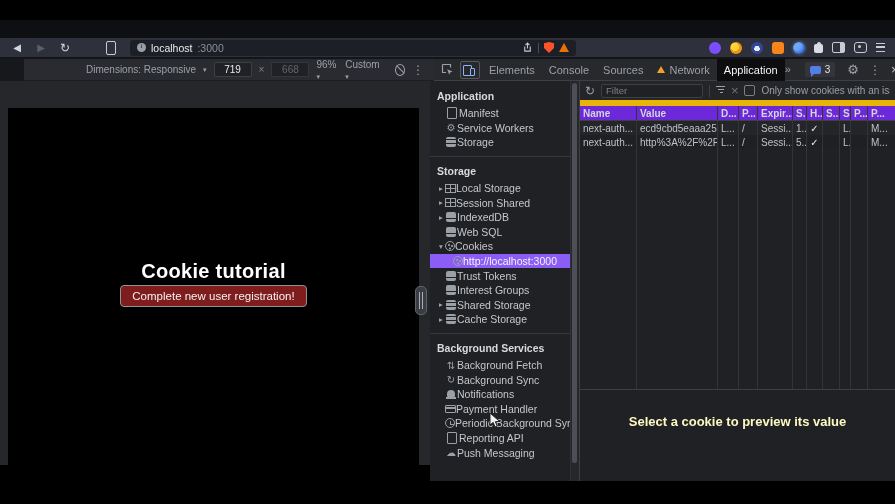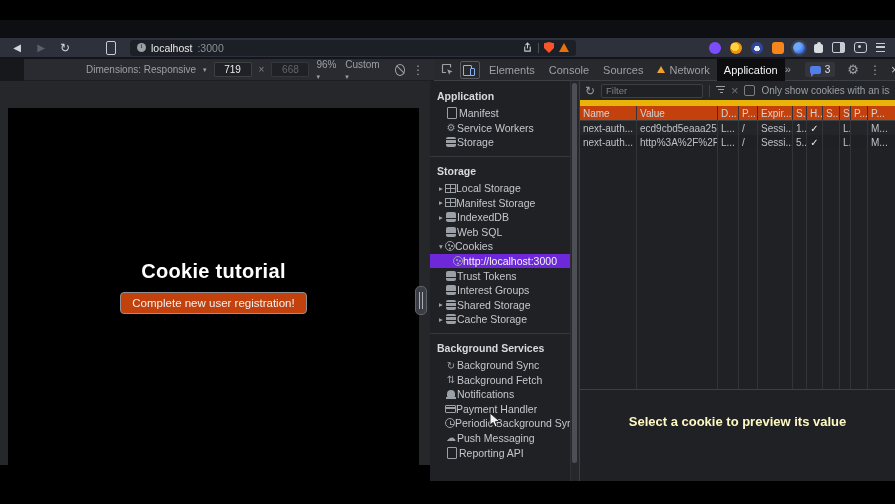--- a/index.html
+++ b/index.html
@@ -68,33 +68,33 @@
   .g-gear::before{content:"⚙";}
   .dt-gear{font-size:13px;color:#9aa0a6;margin-left:10px;}
   .g-close::before{content:"×";font-size:13px;}
   .dt-right{display:flex;align-items:center;margin-left:2px;}
 
   
   .content{flex:1;display:flex;min-height:0;}
   .device-area{width:430px;position:relative;background:#26272b;border-bottom:16px solid #000;flex:none;}
   .viewport{position:absolute;left:8px;top:27px;width:411px;bottom:0;background:#000;text-align:center;}
   .page-title{margin-top:152px;font-size:20px;font-weight:bold;color:#fff;letter-spacing:.3px;}
-  .page-btn{display:inline-block;margin-top:9px;padding:4px 11px;border:1px solid #8e9196;border-radius:4px;background:#c2410c;color:#f2f2f2;font-size:11.5px;}
+  .page-btn{display:inline-block;margin-top:2px;padding:4px 11px;border:1px solid #8e9196;border-radius:4px;background:#7f1d1d;color:#f2f2f2;font-size:11.5px;}
   .handle{position:absolute;left:415px;top:205px;width:10px;height:27px;background:#3a3d43;border:1px solid #60646a;border-radius:5px;}
   .handle::before{content:"";position:absolute;left:2.5px;top:5px;bottom:5px;width:1px;background:#a9adb3;box-shadow:3px 0 0 #a9adb3;}
 
   .devtools{flex:1;display:flex;background:#202124;min-width:0;}
 
   
   .sidebar{width:140px;flex:none;overflow:hidden;font-size:10.5px;padding-top:4px;}
   .tree-section{padding:5px 7px 4px;color:#d7dade;font-weight:bold;font-size:10.5px;}
   .tree-section.bordered{border-top:1px solid #36383c;margin-top:6px;padding-top:8px;}
   .tree-item{height:14.6px;display:flex;align-items:center;padding-left:7px;color:#c4c7cc;white-space:nowrap;overflow:hidden;}
   .tree-item .tw{width:8px;flex:none;font-size:7.5px;color:#9aa0a6;text-align:center;}
-  .tree-item.selected{background:#6d28d9;color:#f3f4f6;align-items:center;}
+  .tree-item.selected{background:#8b5cf6;color:#f3f4f6;align-items:center;}
   .tree-item .lbl{overflow:hidden;text-overflow:clip;}
   .gico{color:#9aa0a6;font-size:10px;width:12px;text-align:center;flex:none;}
   .ico{flex:none;}
   .i-file{width:8px;height:10px;border:1px solid #9aa0a6;border-radius:1px;margin:0 2px;}
   .i-db{width:10px;height:10px;margin:0 1px;border-radius:2px;background:linear-gradient(#9aa0a6 0 2.5px,transparent 2.5px 3.4px,#9aa0a6 3.4px 6px,transparent 6px 6.9px,#9aa0a6 6.9px 10px);}
   .i-grid{width:11px;height:9px;border:1px solid #9aa0a6;position:relative;box-sizing:border-box;}
   .i-grid::before{content:"";position:absolute;left:4px;top:0;bottom:0;width:1px;background:#9aa0a6;}
   .i-grid::after{content:"";position:absolute;left:0;right:0;top:3px;height:1px;background:#9aa0a6;}
   .i-cookie{width:10px;height:10px;border:1px solid #9aa0a6;border-radius:50%;position:relative;box-sizing:border-box;}
   .i-cookie::before{content:"";position:absolute;left:2px;top:2px;width:1.5px;height:1.5px;border-radius:50%;background:#9aa0a6;box-shadow:3px 1px 0 #9aa0a6,1px 3.5px 0 #9aa0a6;}
@@ -120,21 +120,21 @@
   .vdiv{width:1px;height:12px;background:#3c4043;}
   .i-funnel{width:10px;height:8px;border-top:1.5px solid #9aa0a6;position:relative;}
   .i-funnel::before{content:"";position:absolute;left:2px;top:1.5px;width:6px;height:1.5px;background:#9aa0a6;}
   .i-funnel::after{content:"";position:absolute;left:4px;top:4.5px;width:3.5px;height:1.5px;background:#9aa0a6;box-shadow:2px 2px 0 -1px #6f7artifact;}
   .cp-clear{color:#6e7277;font-size:12px;}
   .i-checkbox{width:9px;height:9px;border:1px solid #7a7f86;border-radius:2px;flex:none;}
   .cp-chk-label{font-size:10px;color:#9aa0a6;white-space:nowrap;overflow:hidden;}
 
   .ctable{font-size:10px;display:flex;flex-direction:column;flex:1;min-height:0;}
   .tr{display:flex;height:14px;flex:none;align-items:stretch;}
-  .tr.head{background:#c2410c;color:#d2d5d9;border-bottom:1px solid #3c4043;}
+  .tr.head{background:#6d28d9;color:#d2d5d9;border-bottom:1px solid #3c4043;font-weight:bold;}
   .tr.r0{background:#242528;}
   .tr.r1{background:#1f2023;}
   .cell{display:flex;align-items:center;padding:0 3px;border-right:1px solid #323438;overflow:hidden;white-space:nowrap;flex:none;box-sizing:border-box;}
   .cell.center{justify-content:center;padding:0 1px;}
   .cw0{width:57px;}.cw1{width:81px;}.cw2{width:21px;}.cw3{width:19px;}.cw4{width:35px;}
   .cw5{width:14px;}.cw6{width:16px;}.cw7{width:17px;}.cw8{width:11px;}.cw9{width:17px;}
   .cwlast{flex:1;border-right:none;}
   .tr.filler{flex:1;height:auto;background:#202124;}
   .check{color:#e8eaed;}
 
@@ -267,21 +267,21 @@
 
           <div class="tree-section bordered">Storage</div>
           <div class="tree-item">
               <span class="tw">▸</span>
               <span class="ico i-grid"></span>
               <span class="lbl">Local Storage</span>
             </div>
           <div class="tree-item">
               <span class="tw">▸</span>
               <span class="ico i-grid"></span>
-              <span class="lbl">Manifest Storage</span>
+              <span class="lbl">Session Shared</span>
             </div>
           <div class="tree-item">
               <span class="tw">▸</span>
               <span class="ico i-db"></span>
               <span class="lbl">IndexedDB</span>
             </div>
           <div class="tree-item">
               <span class="tw"></span>
               <span class="ico i-db"></span>
               <span class="lbl">Web SQL</span>
@@ -314,52 +314,52 @@
             </div>
           <div class="tree-item">
               <span class="tw">▸</span>
               <span class="ico i-db"></span>
               <span class="lbl">Cache Storage</span>
             </div>
 
           <div class="tree-section bordered">Background Services</div>
           <div class="tree-item">
               <span class="tw"></span>
+              <span class="gico g-fetch"></span>
+              <span class="lbl">Background Fetch</span>
+            </div>
+          <div class="tree-item">
+              <span class="tw"></span>
               <span class="gico g-sync"></span>
               <span class="lbl">Background Sync</span>
             </div>
           <div class="tree-item">
               <span class="tw"></span>
-              <span class="gico g-fetch"></span>
-              <span class="lbl">Background Fetch</span>
-            </div>
-          <div class="tree-item">
-              <span class="tw"></span>
               <span class="ico i-bell"></span>
               <span class="lbl">Notifications</span>
             </div>
           <div class="tree-item">
               <span class="tw"></span>
               <span class="ico i-card"></span>
               <span class="lbl">Payment Handler</span>
             </div>
           <div class="tree-item">
               <span class="tw"></span>
               <span class="ico i-clock"></span>
               <span class="lbl">Periodic Background Sync</span>
             </div>
           <div class="tree-item">
               <span class="tw"></span>
+              <span class="ico i-file"></span>
+              <span class="lbl">Reporting API</span>
+            </div>
+          <div class="tree-item">
+              <span class="tw"></span>
               <span class="gico g-cloud"></span>
               <span class="lbl">Push Messaging</span>
-            </div>
-          <div class="tree-item">
-              <span class="tw"></span>
-              <span class="ico i-file"></span>
-              <span class="lbl">Reporting API</span>
             </div>
         </div>
 
         <div class="sb-scroll">
             <div class="sb-thumb"></div>
           </div>
 
         <div class="cookiepanel">
           <div class="cp-toolbar">
             <span class="cp-refresh g g-reload"></span>

